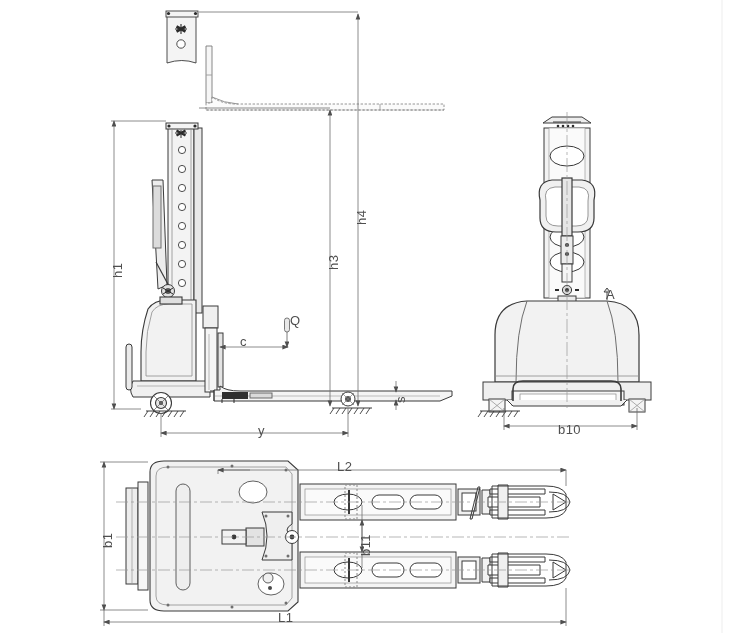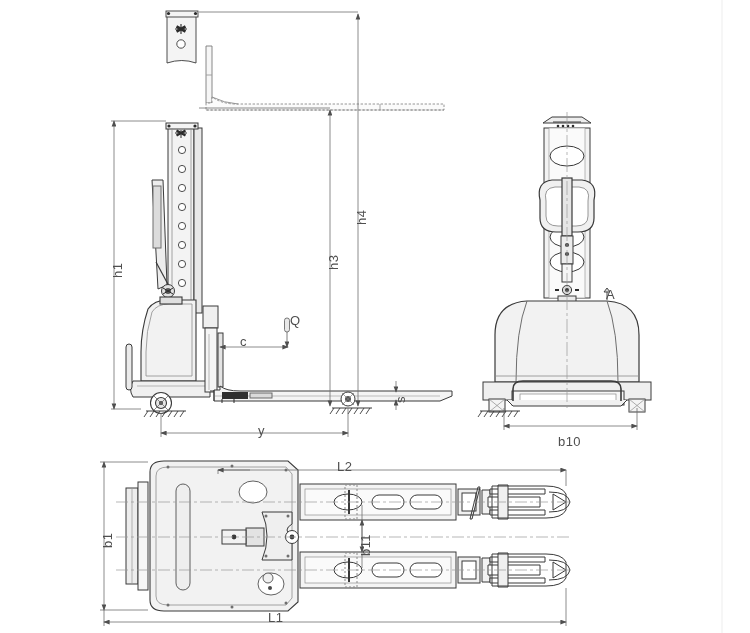--- a/index.html
+++ b/index.html
@@ -384,18 +384,18 @@
   </g>
 </svg>
 
 <div class="dimlabel rot" style="left:110px;top:278px;">h1</div>
 <div class="dimlabel rot" style="left:326px;top:270px;">h3</div>
 <div class="dimlabel rot" style="left:354px;top:225px;">h4</div>
 <div class="dimlabel" style="left:240px;top:334px;">c</div>
 <div class="dimlabel" style="left:290px;top:313px;">Q</div>
 <div class="dimlabel" style="left:258px;top:423px;">y</div>
 <div class="dimlabel rot" style="left:393px;top:403px;">s</div>
-<div class="dimlabel" style="left:558px;top:434px;">b10</div>
+<div class="dimlabel" style="left:558px;top:422px;">b10</div>
 <div class="dimlabel" style="left:606px;top:287px;">A</div>
 <div class="dimlabel rot" style="left:100px;top:548px;">b1</div>
 <div class="dimlabel rot" style="left:358px;top:556px;">b11</div>
 <div class="dimlabel" style="left:337px;top:459px;">L2</div>
-<div class="dimlabel" style="left:268px;top:610px;text-align:center;">L1</div>
+<div class="dimlabel" style="left:278px;top:610px;text-align:center;">L1</div>
 
 </body></html>

